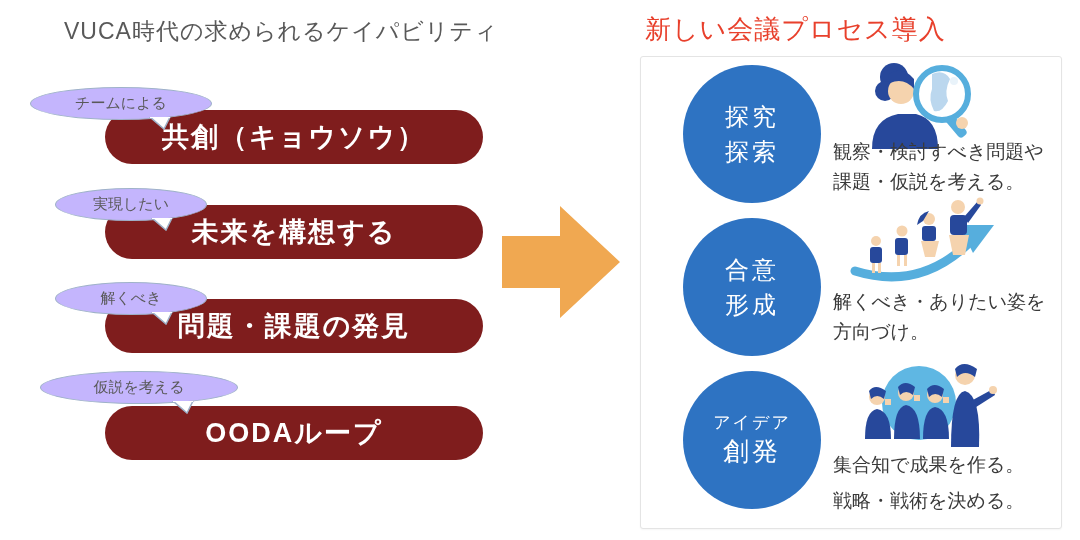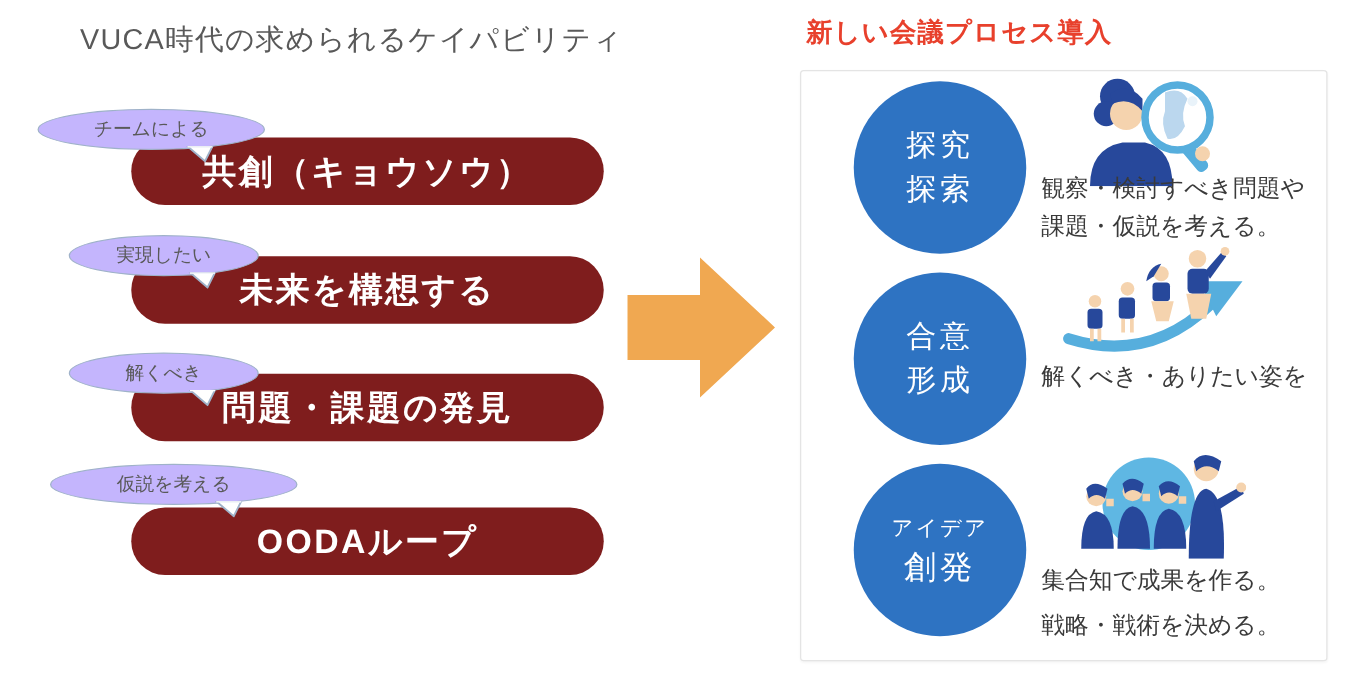--- a/index.html
+++ b/index.html
@@ -32,37 +32,37 @@
   }
   .bub1{left:30px;top:87px;width:180px;height:31px}
   .bub2{left:55px;top:188px;width:150px;height:31px}
   .bub3{left:55px;top:282px;width:150px;height:31px}
   .bub4{left:40px;top:371px;width:196px;height:31px}
   
   .big-arrow{position:absolute;left:500px;top:204px;}
   
   .right-title{
     position:absolute;left:645px;top:12px;
-    font-size:21px;font-weight:bold;color:#E8402C;letter-spacing:1px;white-space:nowrap;
+    font-size:26px;font-weight:normal;color:#E8402C;letter-spacing:1px;white-space:nowrap;
   }
   .panel{
     position:absolute;left:640px;top:56px;width:420px;height:471px;
     background:#ffffff;border:1px solid #E4E4E4;border-radius:3px;
     box-shadow:0 1px 2px rgba(0,0,0,0.04);
   }
   .step-circle{
     position:absolute;left:42px;width:138px;height:138px;border-radius:50%;
     background:#2E73C2;color:#ffffff;
     display:flex;flex-direction:column;align-items:center;justify-content:center;
     text-align:right;letter-spacing:3px;
   }
   .sc1{top:8px}.sc2{top:161px}.sc3{top:314px}
   .step-circle .l1,.step-circle .l2{font-size:24px;line-height:35px;}
   .sc3 .l1{font-size:17px;line-height:26px;letter-spacing:2px;}
-  .sc3 .l2{font-size:26px;line-height:34px;}
+  .sc3 .l2{font-size:26px;line-height:34px;font-family:Liberation Mono, monospace;}
   .step-icon{position:absolute;}
   .ic1{left:213px;top:4px}
   .ic2{left:208px;top:138px}
   .ic3{left:218px;top:302px}
   .step-desc{
     position:absolute;left:192px;color:#3A3A3A;font-size:19px;line-height:30px;white-space:nowrap;
   }
   .sd1{top:80px}
   .sd2{top:230px}
   .sd3{top:390px;line-height:36px;}
@@ -163,20 +163,21 @@
     <rect x="73" y="31" width="14" height="15" rx="3" fill="#27489B"></rect>
     <path d="M72,46 L90,46 L86,62 L76,62 Z" fill="#F5D3AE"></path>
     <circle cx="109" cy="12" r="7" fill="#F5D3AE"></circle>
     <rect x="101" y="20" width="17" height="20" rx="4" fill="#27489B"></rect>
     <path d="M115,22 L129,6 L132,10 L119,28 Z" fill="#27489B"></path>
     <circle cx="131" cy="6" r="3.5" fill="#F5D3AE"></circle>
     <path d="M100,40 L120,40 L116,60 L104,60 Z" fill="#F5D3AE"></path>
   </svg>
   <div class="step-desc sd2">
     <div>解くべき・ありたい姿を</div>
+    <div>方向づけ。</div>
   </div>
 
   <div class="step-circle sc3">
     <span class="l1">アイデア</span>
     <span class="l2">創発</span>
   </div>
   <svg class="step-icon ic3" width="138" height="88" viewBox="0 0 138 88">
     <circle cx="60" cy="44" r="37" fill="#5FB7E3"></circle>
     <circle cx="18" cy="38" r="8" fill="#F5D3AE"></circle>
     <path d="M10,32 Q16,24 27,32 L25,40 Q18,34 12,40 Z" fill="#27489B"></path>

